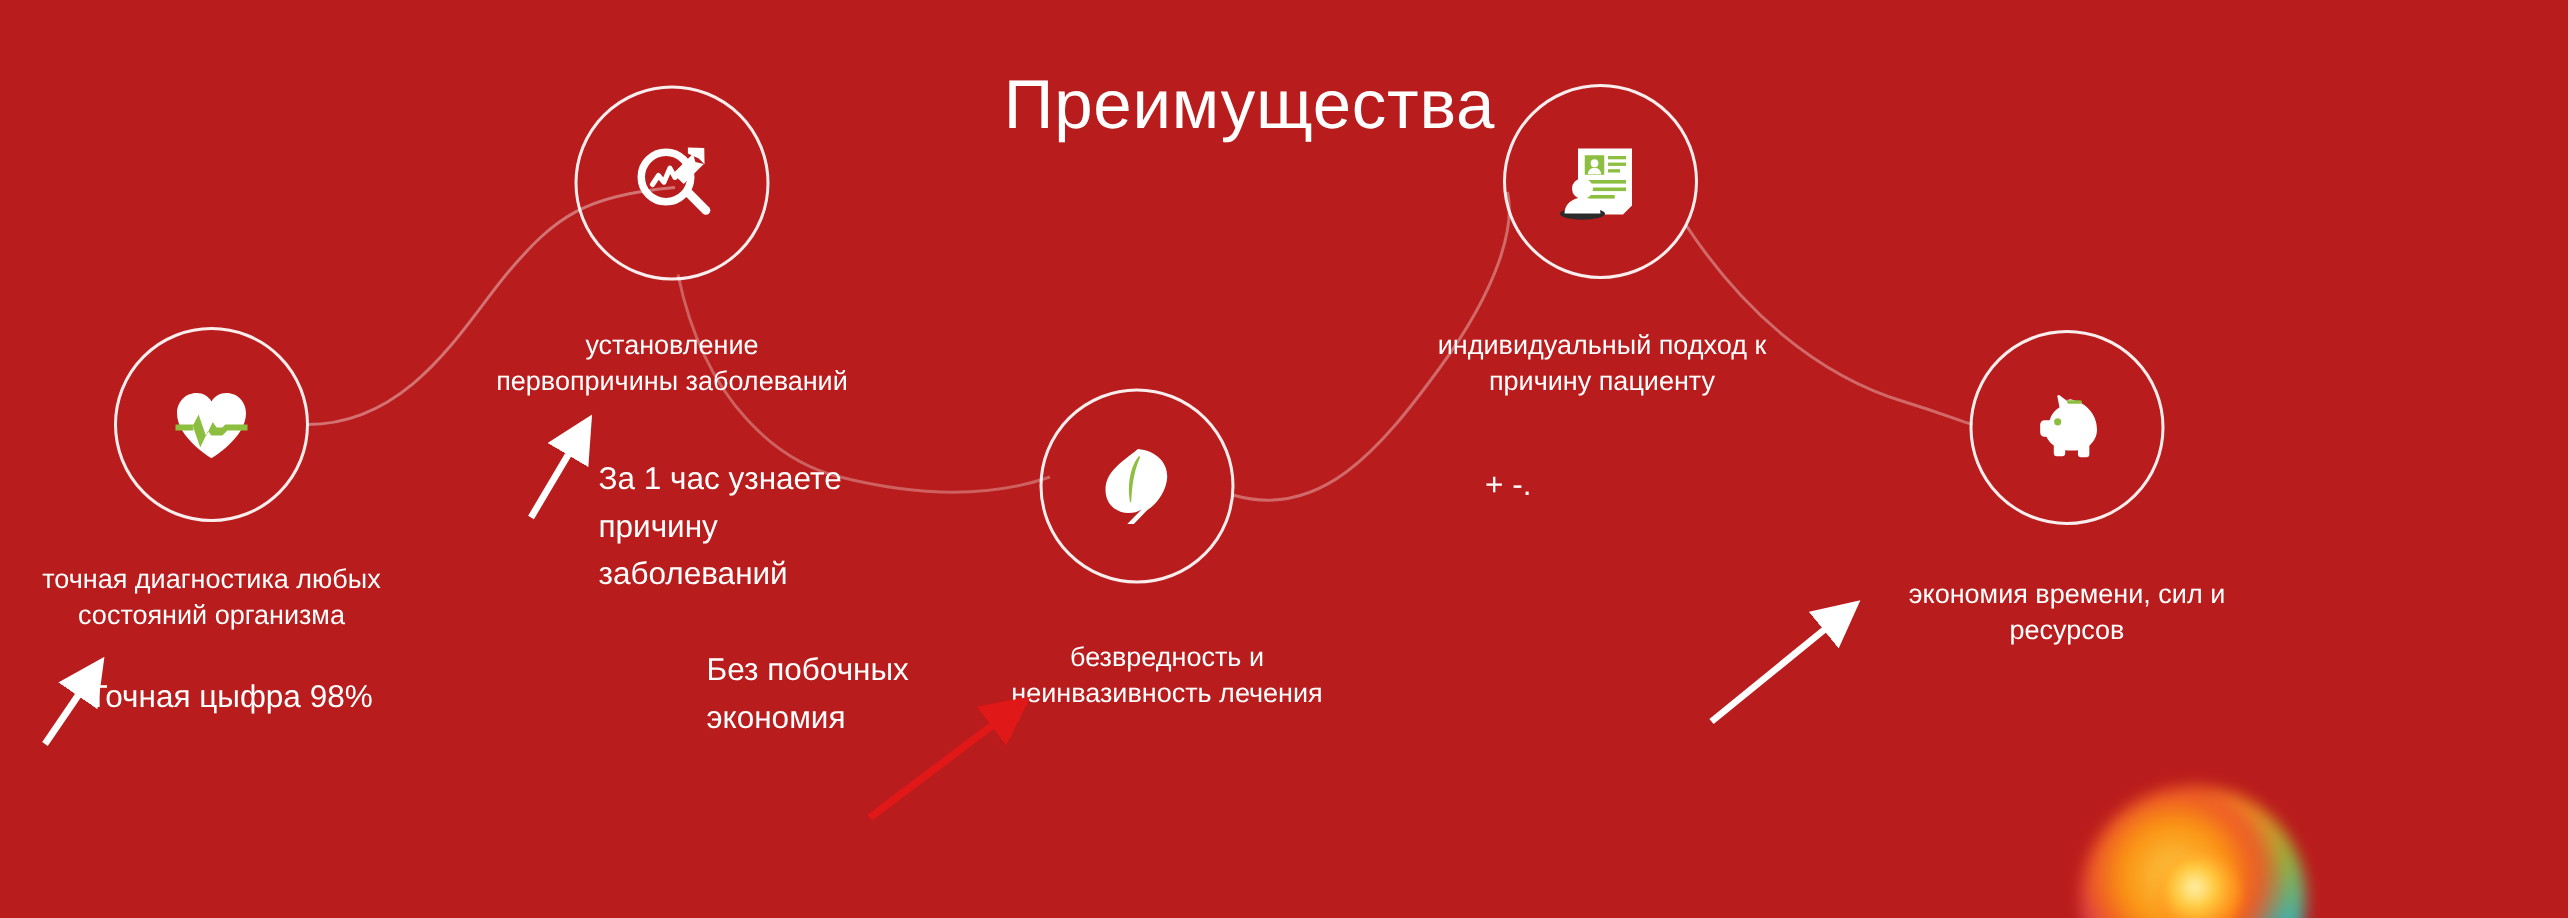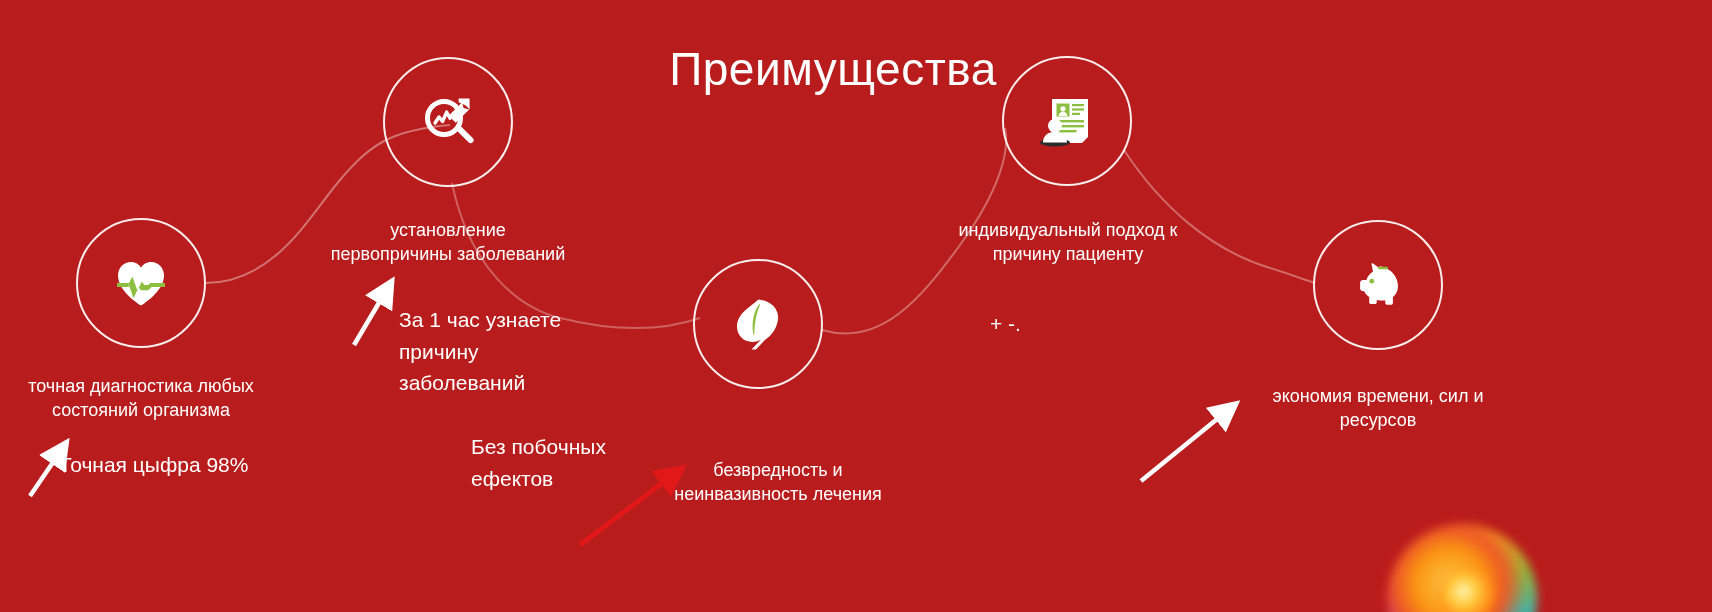--- a/index.html
+++ b/index.html
@@ -166,24 +166,24 @@
 
   <div class="node-circle" style="left:693px; top:259px; width:130px; height:130px;">
     <span>
       <svg width="46" height="54" viewBox="0 0 46 54" xmlns="http://www.w3.org/2000/svg">
         <path fill="#ffffff" d="M23.6 2.4C13 11 2 17.4 2 29.6 2 38.6 8.6 45 17.4 45c3.3 0 6.2-.9 8.6-2.4l-9.5 9.8h4.4l9-9.4C35 39.7 41 33.2 42.8 24 45 12.6 36.5 3.6 23.6 2.4z"></path>
         <path fill="#8cbe3f" d="M24.6 7.2c.3 0 .6.4.4.8-4.1 9-5.4 19.4-5.8 29.4 0 .5-.8.6-.9.1-1.6-9.9-.6-22.1 5.7-30.1a.7.7 0 0 1 .6-.2z"></path>
       </svg>
     </span>
   </div>
 
-  <div class="node-label" style="left:616px; top:426px; width:324px;margin-top:32px;">безвредность и
+  <div class="node-label" style="left:616px; top:426px; width:324px;">безвредность и
 неинвазивность лечения</div>
 
-  <div class="note" style="left:471px; top:431px; width:200px;">Без побочных ефектов</div>
+  <div class="note" style="left:471px; top:431px; width:200px;">Без побочных экономия</div>
 
   <div class="node-circle" style="left:1002px; top:56px; width:130px; height:130px;">
     <span>
       <svg width="58" height="52" viewBox="0 0 58 52" xmlns="http://www.w3.org/2000/svg">
         <path fill="#ffffff" d="M14 4h36v38l-6 6H14z"></path>
         <path fill="#8cbe3f" d="M18.5 8.5h13v13h-13z"></path>
         <path fill="#ffffff" d="M25 11.2a2.6 2.6 0 1 1 0 5.2 2.6 2.6 0 0 1 0-5.2zM20.6 21.1c0-2.6 2-4.3 4.4-4.3s4.4 1.7 4.4 4.3z"></path>
         <g fill="#8cbe3f">
           <rect x="34" y="9" width="12" height="2.2"></rect>
           <rect x="34" y="13.4" width="12" height="2.2"></rect>

